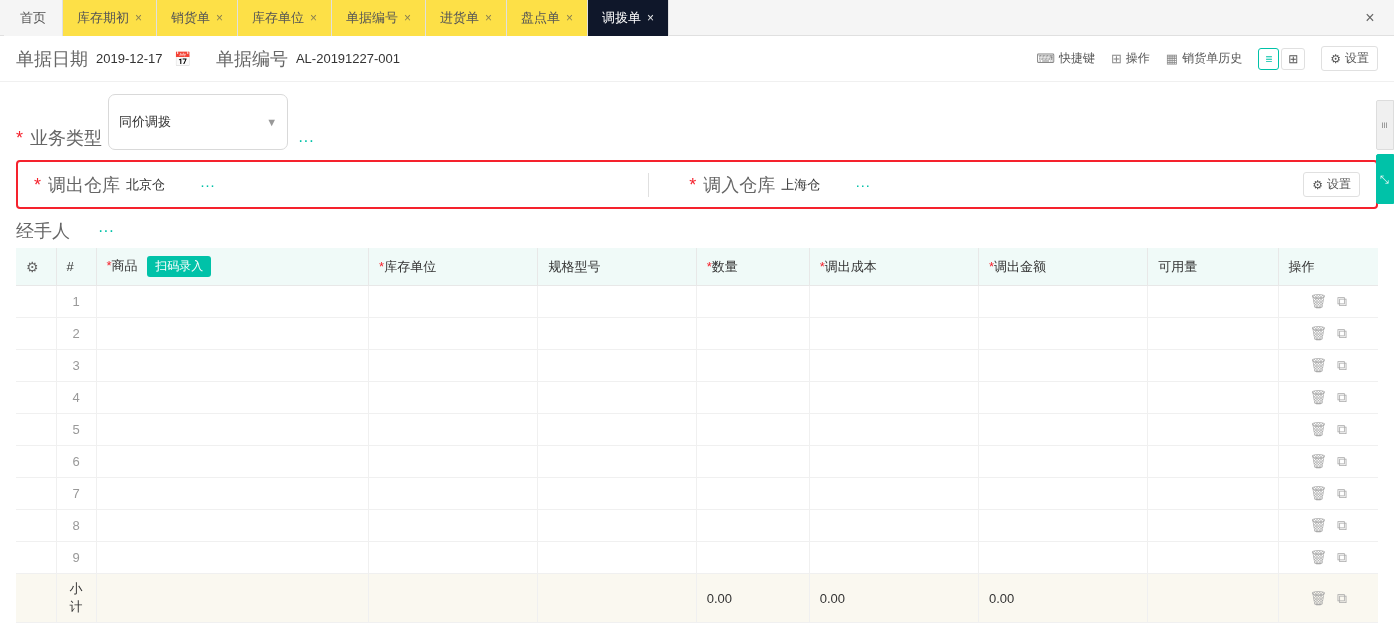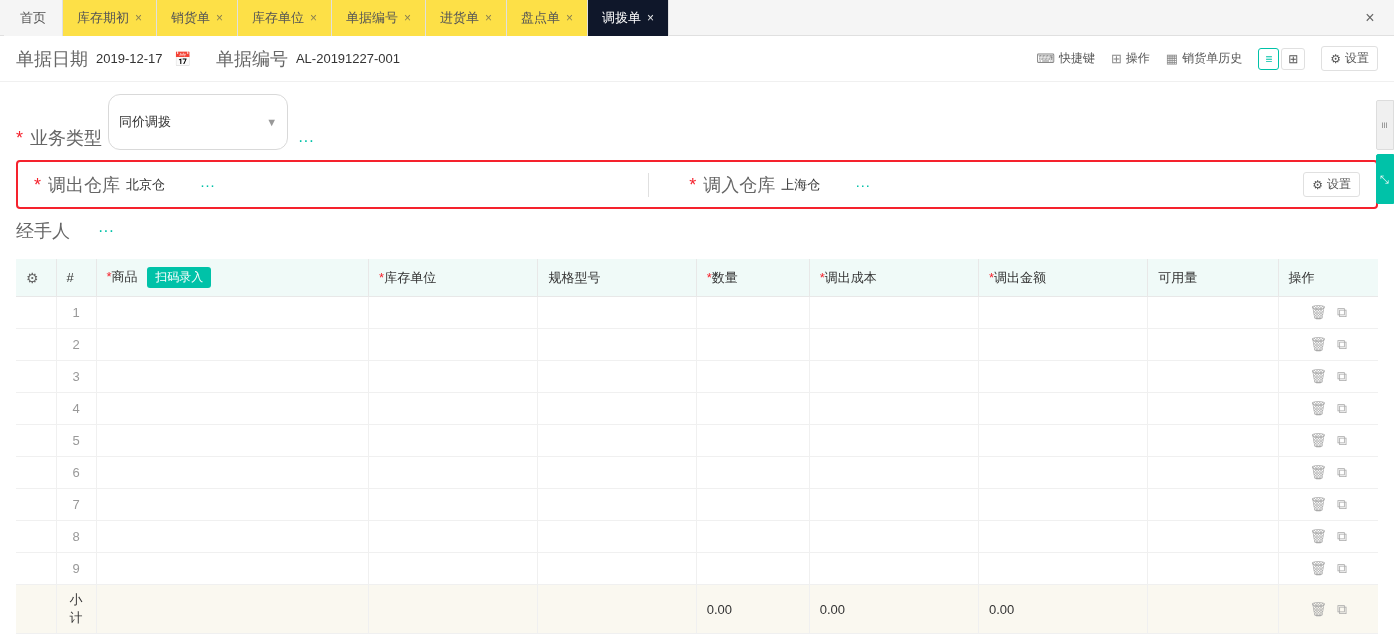--- a/index.html
+++ b/index.html
@@ -146,21 +146,21 @@
     .field-label {
       color: #666;
       font-size: 18px;
       white-space: nowrap;
     }
     .field-label .required { color: #f5222d; margin-right: 2px; }
     .field-select {
       display: flex;
       align-items: center;
       border: 1px solid #d9d9d9;
-      border-radius: 12px;
+      border-radius: 7px;
       padding: 18px 10px;
       min-width: 180px;
       background: #fff;
       cursor: pointer;
       justify-content: space-between;
       font-size: 13px;
     }
     .field-select .arrow { color: #999; margin-left: 8px; font-size: 11px; }
     .field-more { color: #00c2a8; cursor: pointer; font-size: 16px; margin-left: 4px; }
 
@@ -191,21 +191,21 @@
       width: 1px;
       height: 24px;
       background: #e0e0e0;
     }
 
     
     .handler-row {
       display: flex;
       align-items: center;
       gap: 24px;
-      margin-bottom: 16px;
+      margin-bottom: 5px;
     }
     .handler-placeholder {
       color: #bbb;
       font-size: 13px;
       border: 1px solid #d9d9d9;
       border-radius: 3px;
       padding: 4px 10px;
       min-width: 160px;
       background: #fff;
     }

